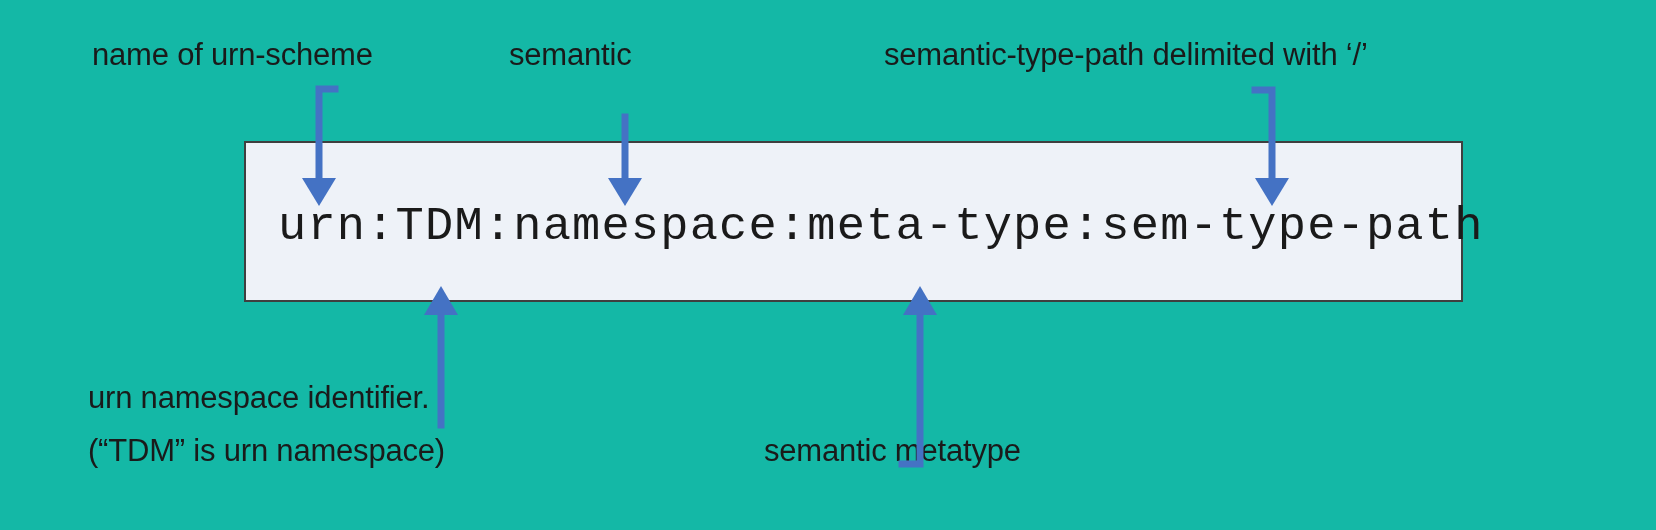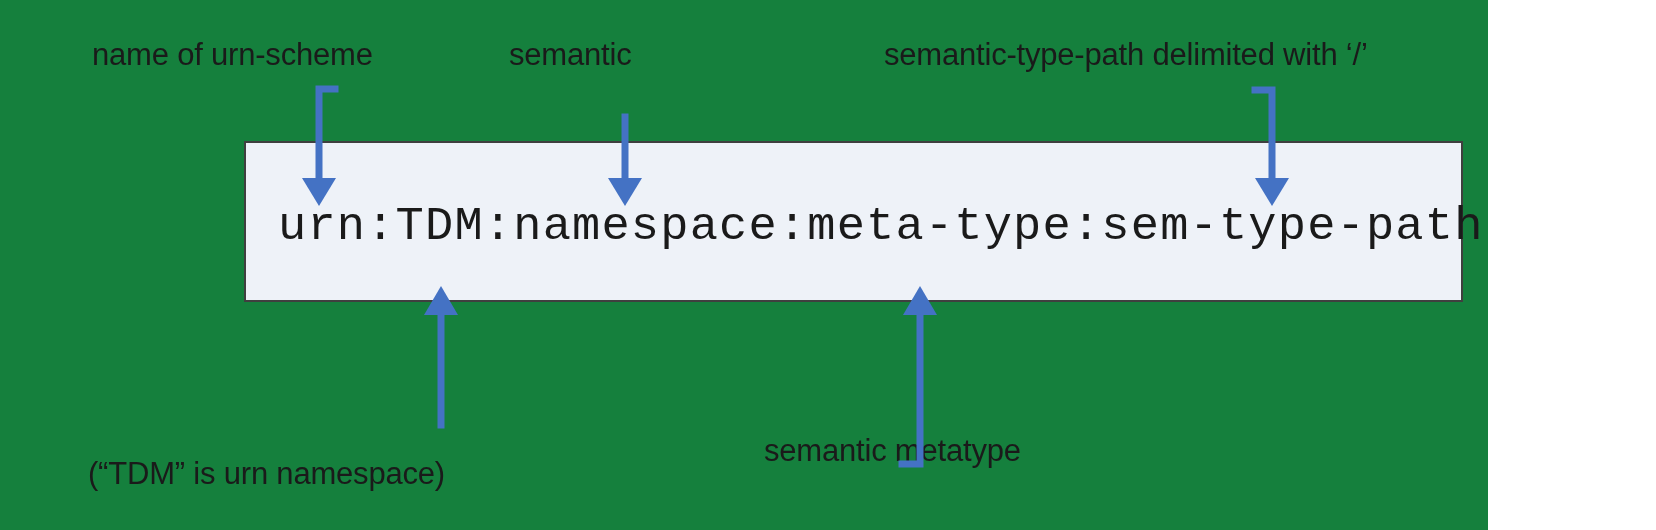--- a/index.html
+++ b/index.html
@@ -2,23 +2,23 @@
 <html><head>
 <meta charset="utf-8">
 <style>
   html, body {
     margin: 0;
     padding: 0;
     background: #ffffff;
   }
   #stage {
     position: relative;
-    width: 1488px;
+    width: 1656px;
     height: 530px;
-    background: #15803d;
+    background: #14b8a6;
     overflow: hidden;
     font-family: "Liberation Sans", sans-serif;
   }
   .lbl {
     position: absolute;
     color: #1a1a1a;
     font-family: "Liberation Sans", sans-serif;
     font-size: 31px;
     line-height: 1.22;
     letter-spacing: -0.2px;
@@ -49,38 +49,39 @@
     left: 0;
     top: 0;
     width: 1656px;
     height: 530px;
     pointer-events: none;
   }
   .lbl-top-1 { left: 92px;  top: 36px; }
   .lbl-top-2 { left: 509px; top: 36px; }
   .lbl-top-3 { left: 884px; top: 36px; }
   .lbl-bot-1 { left: 88px;  top: 379px; }
-  .lbl-bot-2 { left: 88px;  top: 455px; }
+  .lbl-bot-2 { left: 88px;  top: 432px; }
   .lbl-bot-3 { left: 764px; top: 432px; }
 </style>
 </head>
 <body>
 
 <div id="stage">
 
   <div class="lbl lbl-top-1">name of urn-scheme</div>
 
   <div class="lbl lbl-top-2">semantic</div>
 
   <div class="lbl lbl-top-3">semantic-type-path delimited with ‘/’</div>
 
   <div id="urn-box"></div>
 
   <div id="urn-text">urn:TDM:namespace:meta-type:sem-type-path</div>
 
+  <div class="lbl lbl-bot-1">urn namespace identifier.</div>
 
   <div class="lbl lbl-bot-2">(“TDM” is urn namespace)</div>
 
   <div class="lbl lbl-bot-3">semantic metatype</div>
 
   <svg id="arrows" viewBox="0 0 1656 530" width="1656" height="530">
 
     <g>
       <path d="M 335 89 L 319 89 L 319 184" fill="none" stroke="#4472C4" stroke-width="7" stroke-linecap="square"></path>
       <path d="M 319 206 L 302 178 L 336 178 Z" fill="#4472C4"></path>

